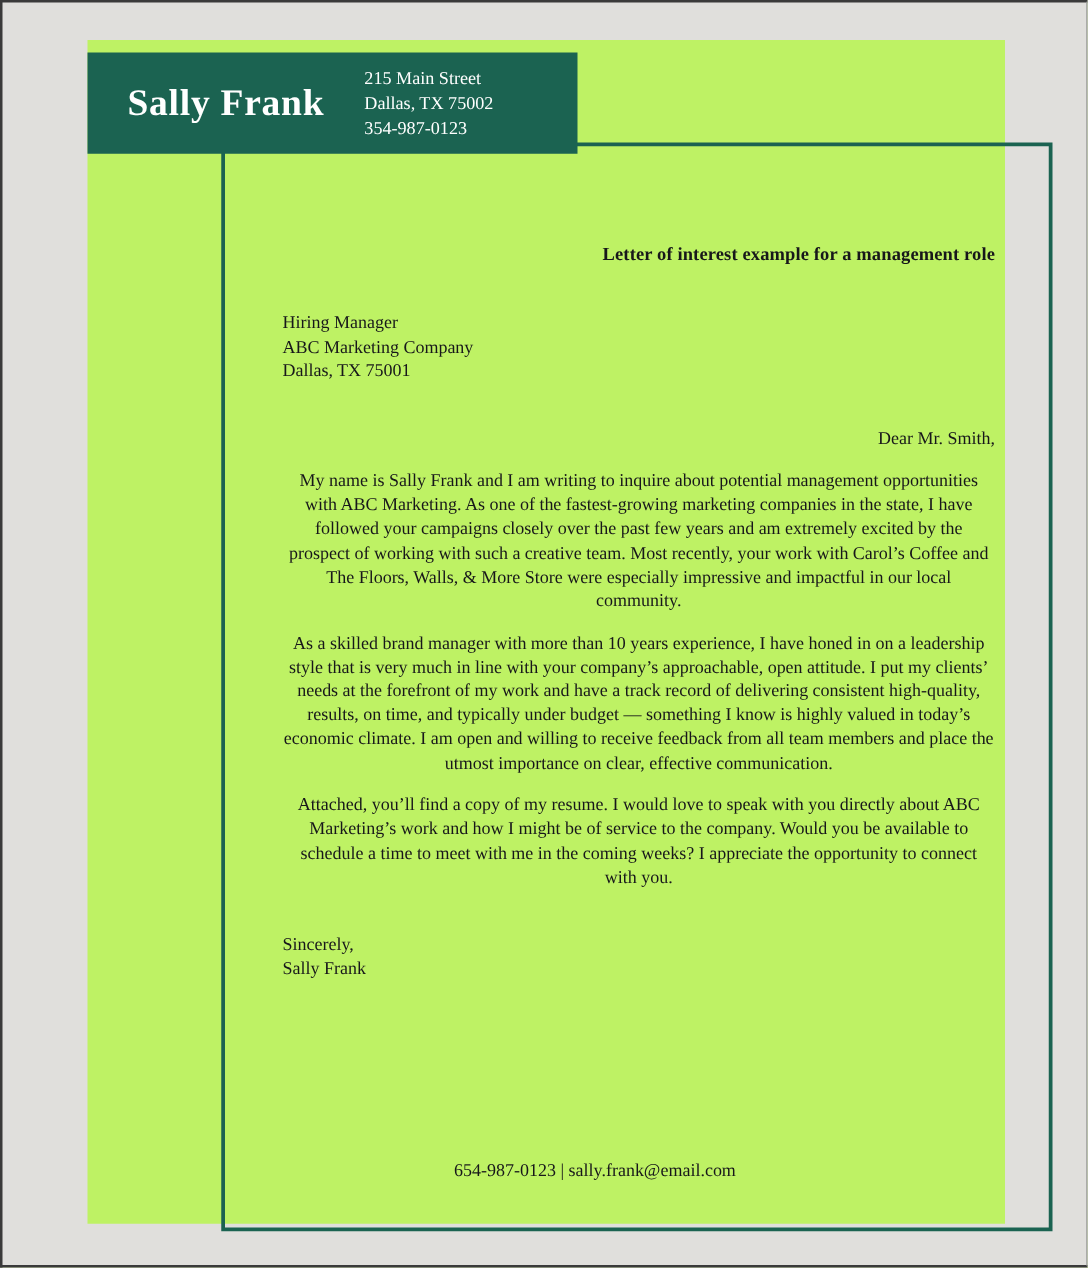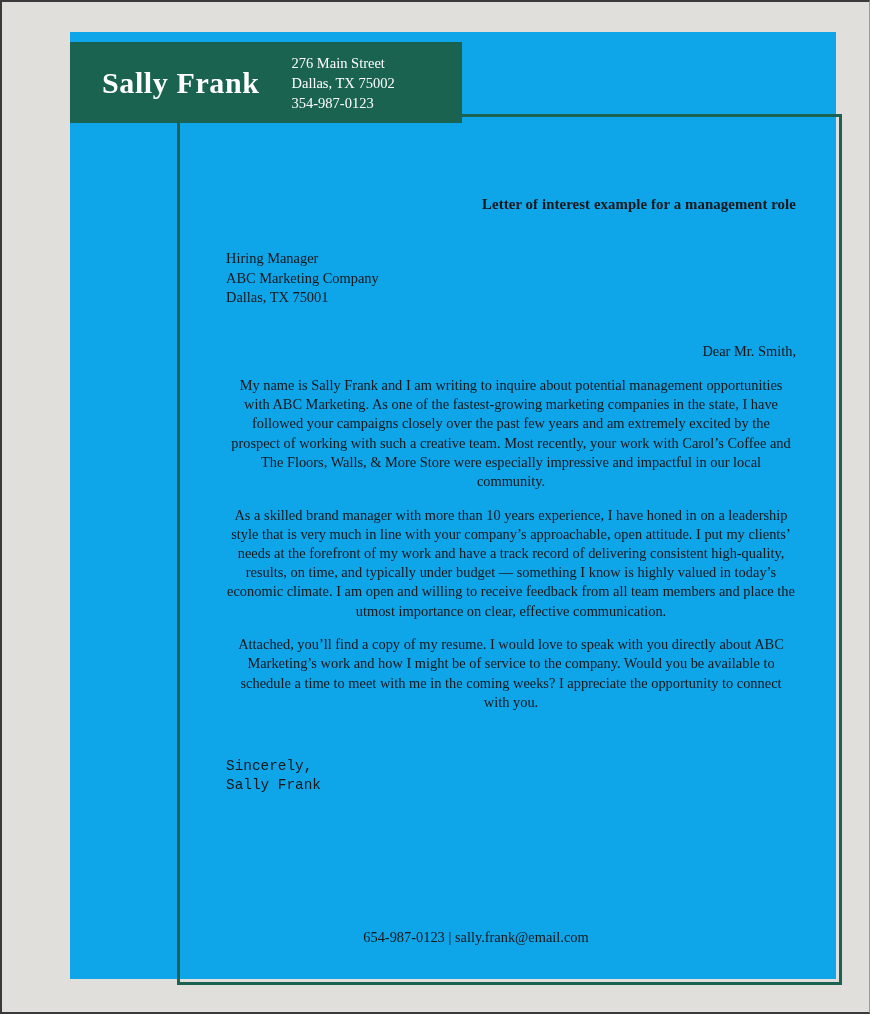--- a/index.html
+++ b/index.html
@@ -24,22 +24,21 @@
     border-bottom: 2px solid #3a3a3a;
     background: #e0dfdc;
   }
   
   #page {
     position: absolute;
     left: 68px;
     top: 30px;
     width: 734px;
     height: 947px;
-    background: #0ea5e9;
-    padding-left: 32px;
+    background: #bef264;
   }
   
   #frame {
     position: absolute;
     left: 107px;
     top: 82px;
     width: 665px;
     height: 871px;
     border: 3px solid #1b6351;
     box-sizing: border-box;
@@ -101,22 +100,21 @@
   }
   #salutation {
     margin-top: 35px;
     text-align: right;
   }
   .body-para {
     text-align: center;
     hyphens: manual;
   }
   #closing {
-    margin-top: 45px;
-    font-family: Liberation Mono, monospace;
+    margin-top: 35px;
   }
   #closing div {
     line-height: 19.4px;
   }
   
   #footer-contact {
     position: absolute;
     left: 107px;
     top: 897px;
     width: 598px;
@@ -159,19 +157,19 @@
 
     </div>
 
     <div id="footer-contact">654-987-0123 | sally.frank@email.com</div>
 
   </div>
 
   <div id="header-band">
     <div id="header-name">Sally Frank</div>
     <div id="header-contact">
-      <div>276 Main Street</div>
+      <div>215 Main Street</div>
       <div>Dallas, TX 75002</div>
       <div>354-987-0123</div>
     </div>
   </div>
 
 </div>
 
 </body></html>

